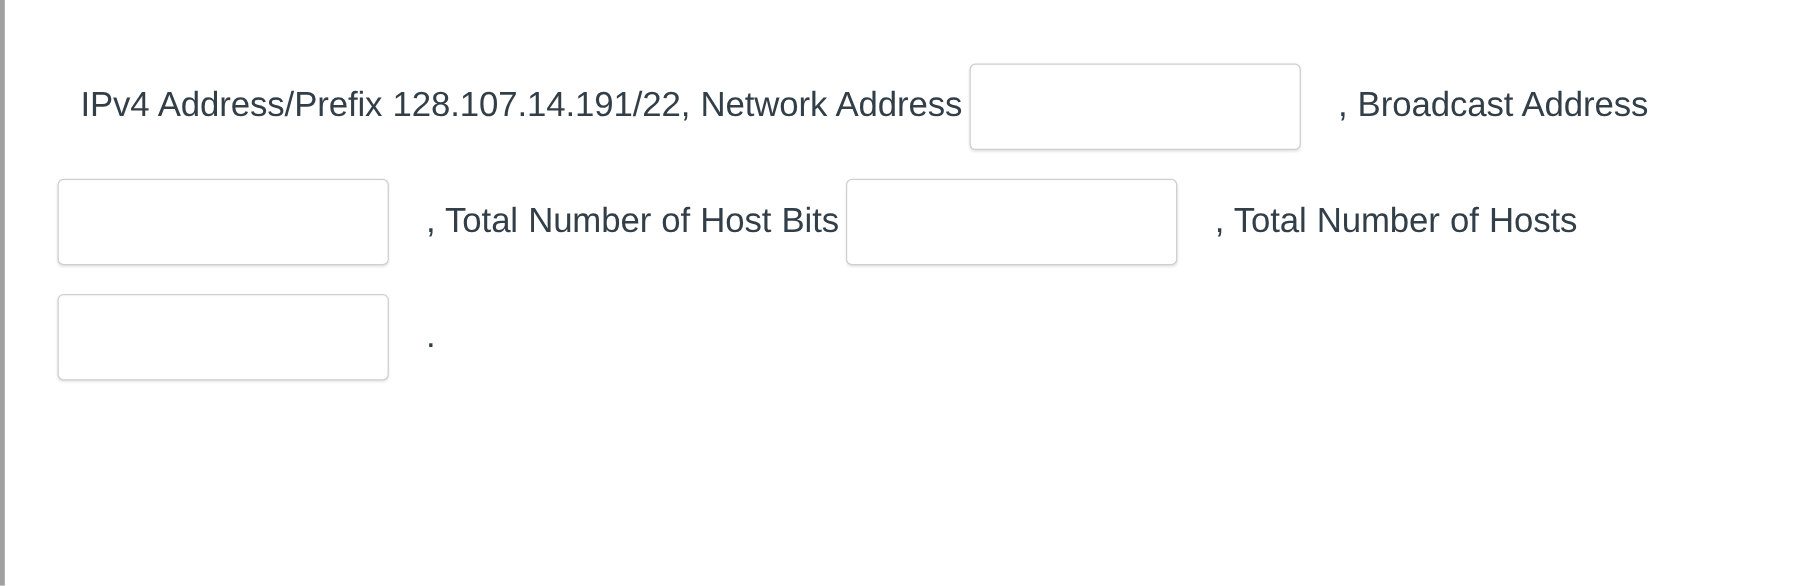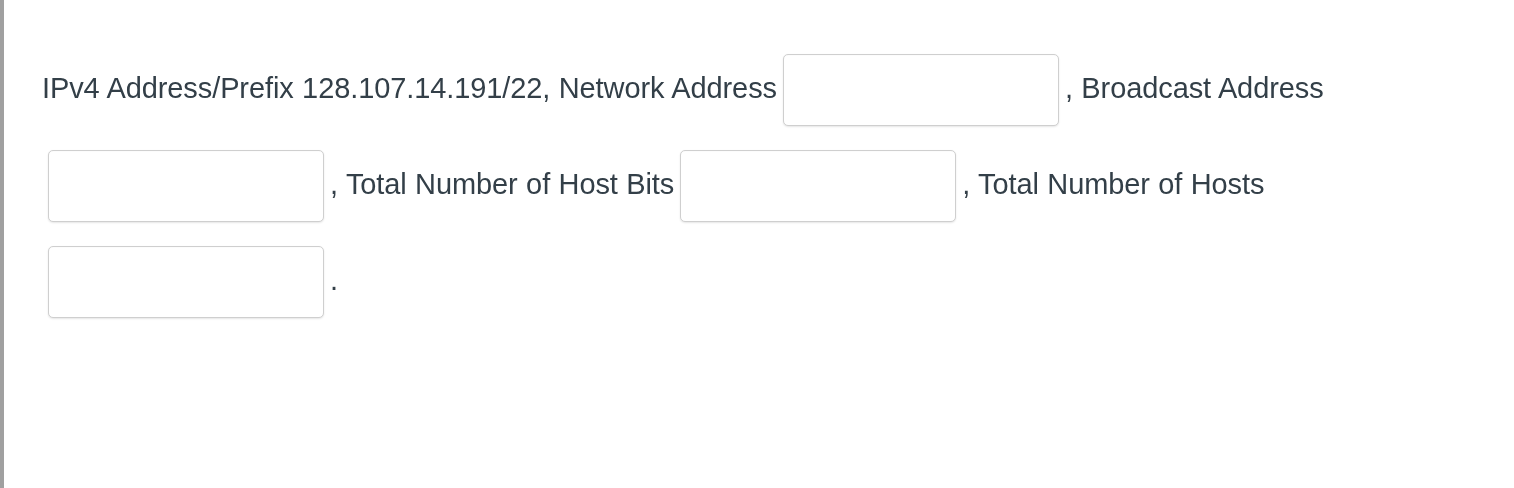--- a/index.html
+++ b/index.html
@@ -34,20 +34,21 @@
     color: #333f48;
     font-size: 29px;
     line-height: 96px;
     letter-spacing: -0.1px;
     word-spacing: 0.5px;
     text-align: left;
   }
 
   .qtext {
     white-space: pre;
+    margin-left: 25px;
   }
 
   .answer-blank {
     display: inline-block;
     vertical-align: middle;
     width: 276px;
     height: 72px;
     box-sizing: border-box;
     margin: 0 6px;
     padding: 4px 10px;

